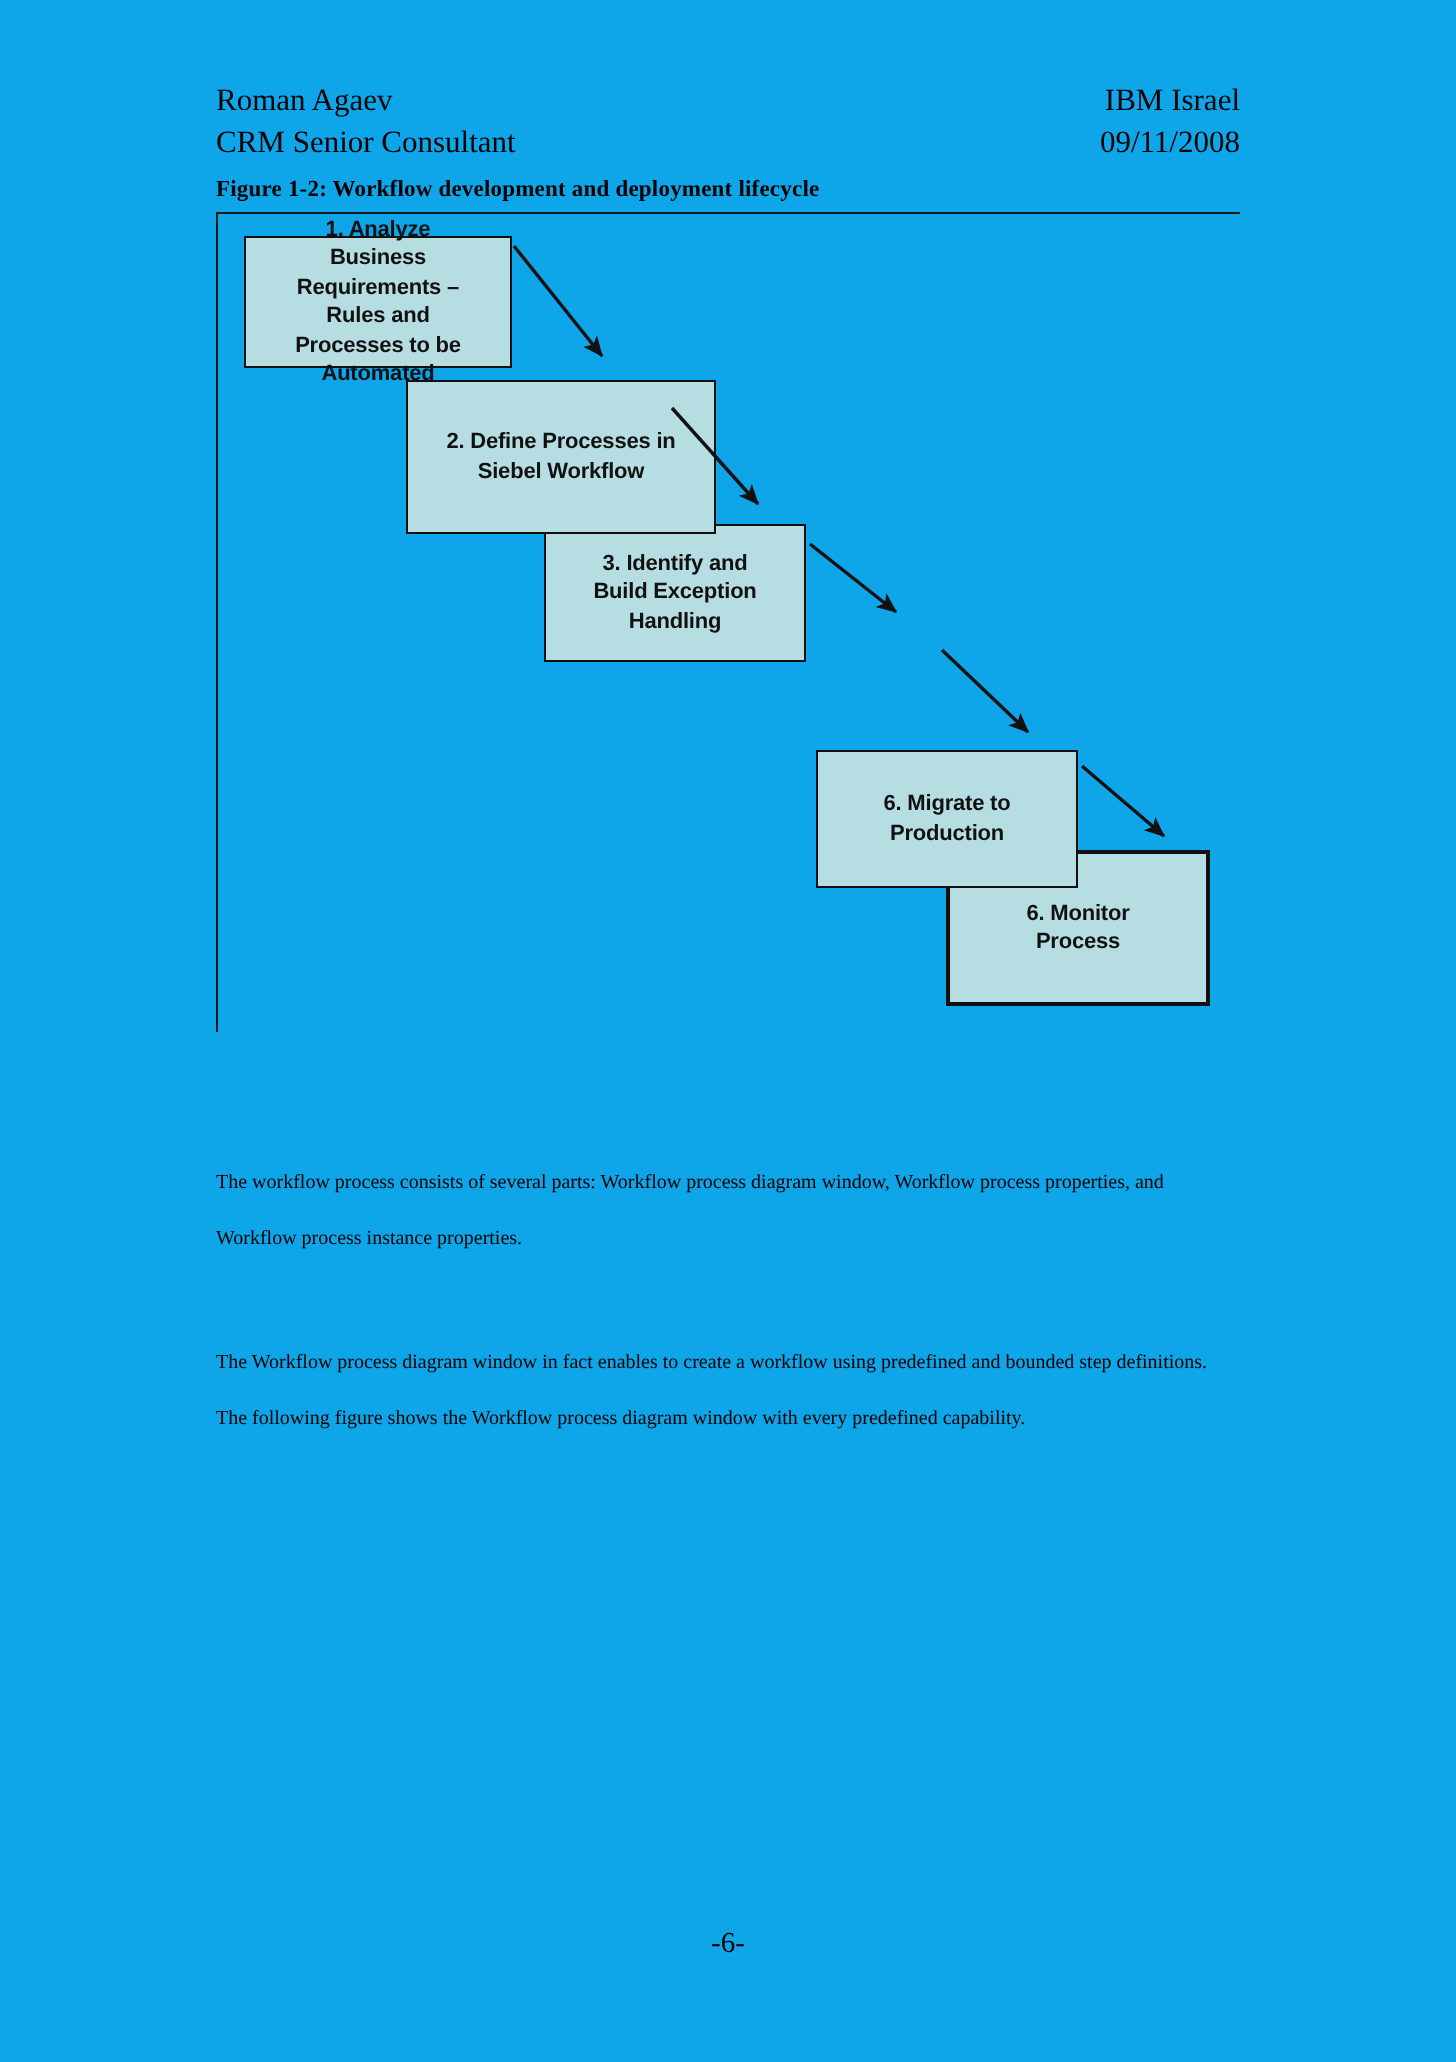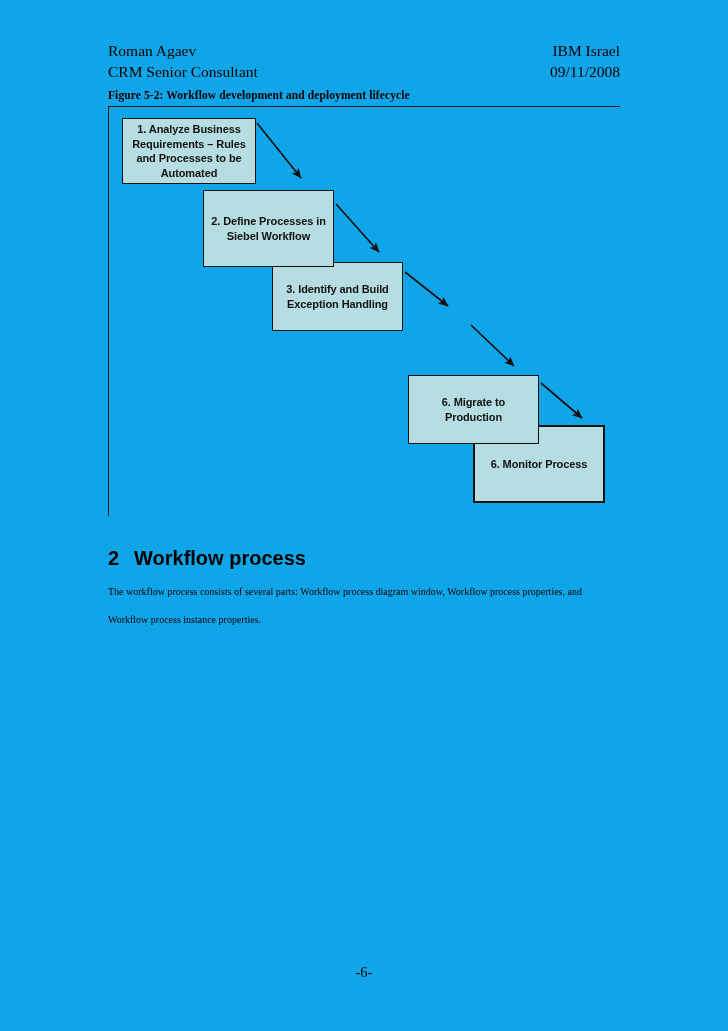--- a/index.html
+++ b/index.html
@@ -95,28 +95,28 @@
     border: 1.6px solid #101010;
     display: flex;
     align-items: center;
     justify-content: center;
     text-align: center;
     font-family: "Liberation Sans", sans-serif;
     font-weight: bold;
     font-size: 11px;
     line-height: 14.5px;
     color: #111111;
-    padding: 2px 5px;
+    padding: 2px 19px;
     letter-spacing: -0.1px;
   }
   .step-box .label { display: block; width: 100%; }
 
   
   .s1 { left: 17px;  top: 12px;  width: 134px; height: 66px; z-index: 6; }
-  .s2 { left: 98px;  top: 84px;  width: 131px; height: 77px; z-index: 5; }
+  .s2 { left: 98px;  top: 84px;  width: 155px; height: 77px; z-index: 5; }
   .s3 { left: 167px; top: 156px; width: 131px; height: 69px; z-index: 4; }
   .s4 { left: 236px; top: 207px; width: 128px; height: 76px; z-index: 3; }
   .s5 { left: 303px; top: 269px; width: 131px; height: 69px; z-index: 2; }
   .s6 { left: 368px; top: 319px; width: 132px; height: 78px; z-index: 1;
         border-width: 2.2px; }
 
   .arrows {
     position: absolute;
     left: 0; top: 0;
     width: 515px; height: 412px;
@@ -187,21 +187,21 @@
     <div class="header-row">
       <span class="header-left">Roman Agaev</span>
       <span class="header-right">IBM Israel</span>
     </div>
     <div class="header-row">
       <span class="header-left">CRM Senior Consultant</span>
       <span class="header-right">09/11/2008</span>
     </div>
   </div>
 
-  <div class="figure-caption">Figure 5-2: Workflow development and deployment lifecycle</div>
+  <div class="figure-caption">Figure 1-2: Workflow development and deployment lifecycle</div>
 
   <div class="figure-wrap">
     <div class="figure-rule"></div>
     <div class="figure-vrule"></div>
 
     <div class="diagram">
 
       <div class="step-box s1">
         <span class="label">1. Analyze Business Requirements – Rules and Processes to be Automated</span>
       </div>
@@ -227,21 +227,19 @@
         <line x1="152" y1="17" x2="196" y2="72" stroke="#111111" stroke-width="1.7" marker-end="url(#ah)"></line>
         <line x1="231" y1="98" x2="274" y2="146" stroke="#111111" stroke-width="1.7" marker-end="url(#ah)"></line>
         <line x1="300" y1="166" x2="343" y2="200" stroke="#111111" stroke-width="1.7" marker-end="url(#ah)"></line>
         <line x1="366" y1="219" x2="409" y2="260" stroke="#111111" stroke-width="1.7" marker-end="url(#ah)"></line>
         <line x1="436" y1="277" x2="477" y2="312" stroke="#111111" stroke-width="1.7" marker-end="url(#ah)"></line>
       </svg>
 
     </div>
   </div>
 
-  <div class="h1">
-    <span class="num">2</span><span>Workflow process</span>
-  </div>
   <div class="body-para p-intro">The workflow process consists of several parts: Workflow process diagram window, Workflow process properties, and Workflow process instance properties.</div>
 
+  <div class="body-para p-diagram">The Workflow process diagram window in fact enables to create a workflow using predefined and bounded step definitions. The following figure shows the Workflow process diagram window with every predefined capability.</div>
 
   <div class="page-footer">-6-</div>
 
 </div>
 
 </body></html>

